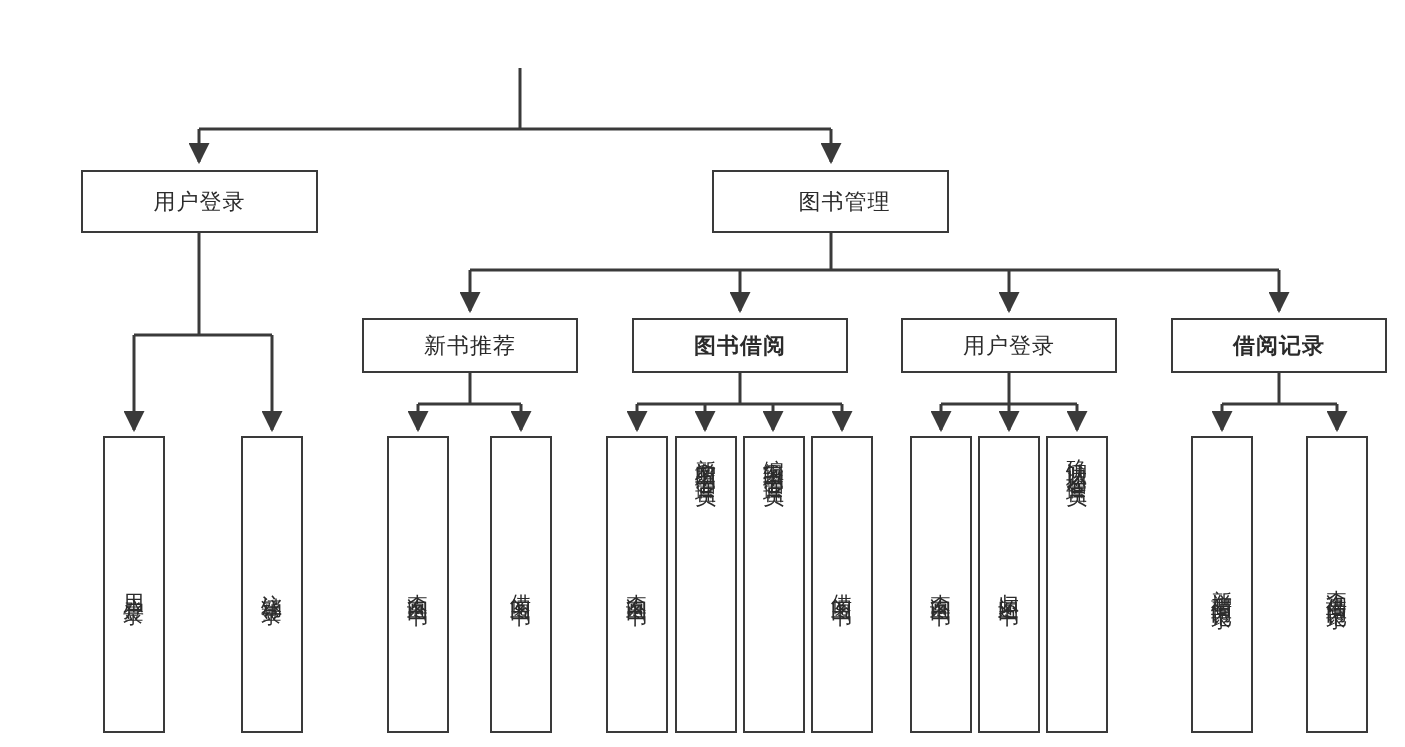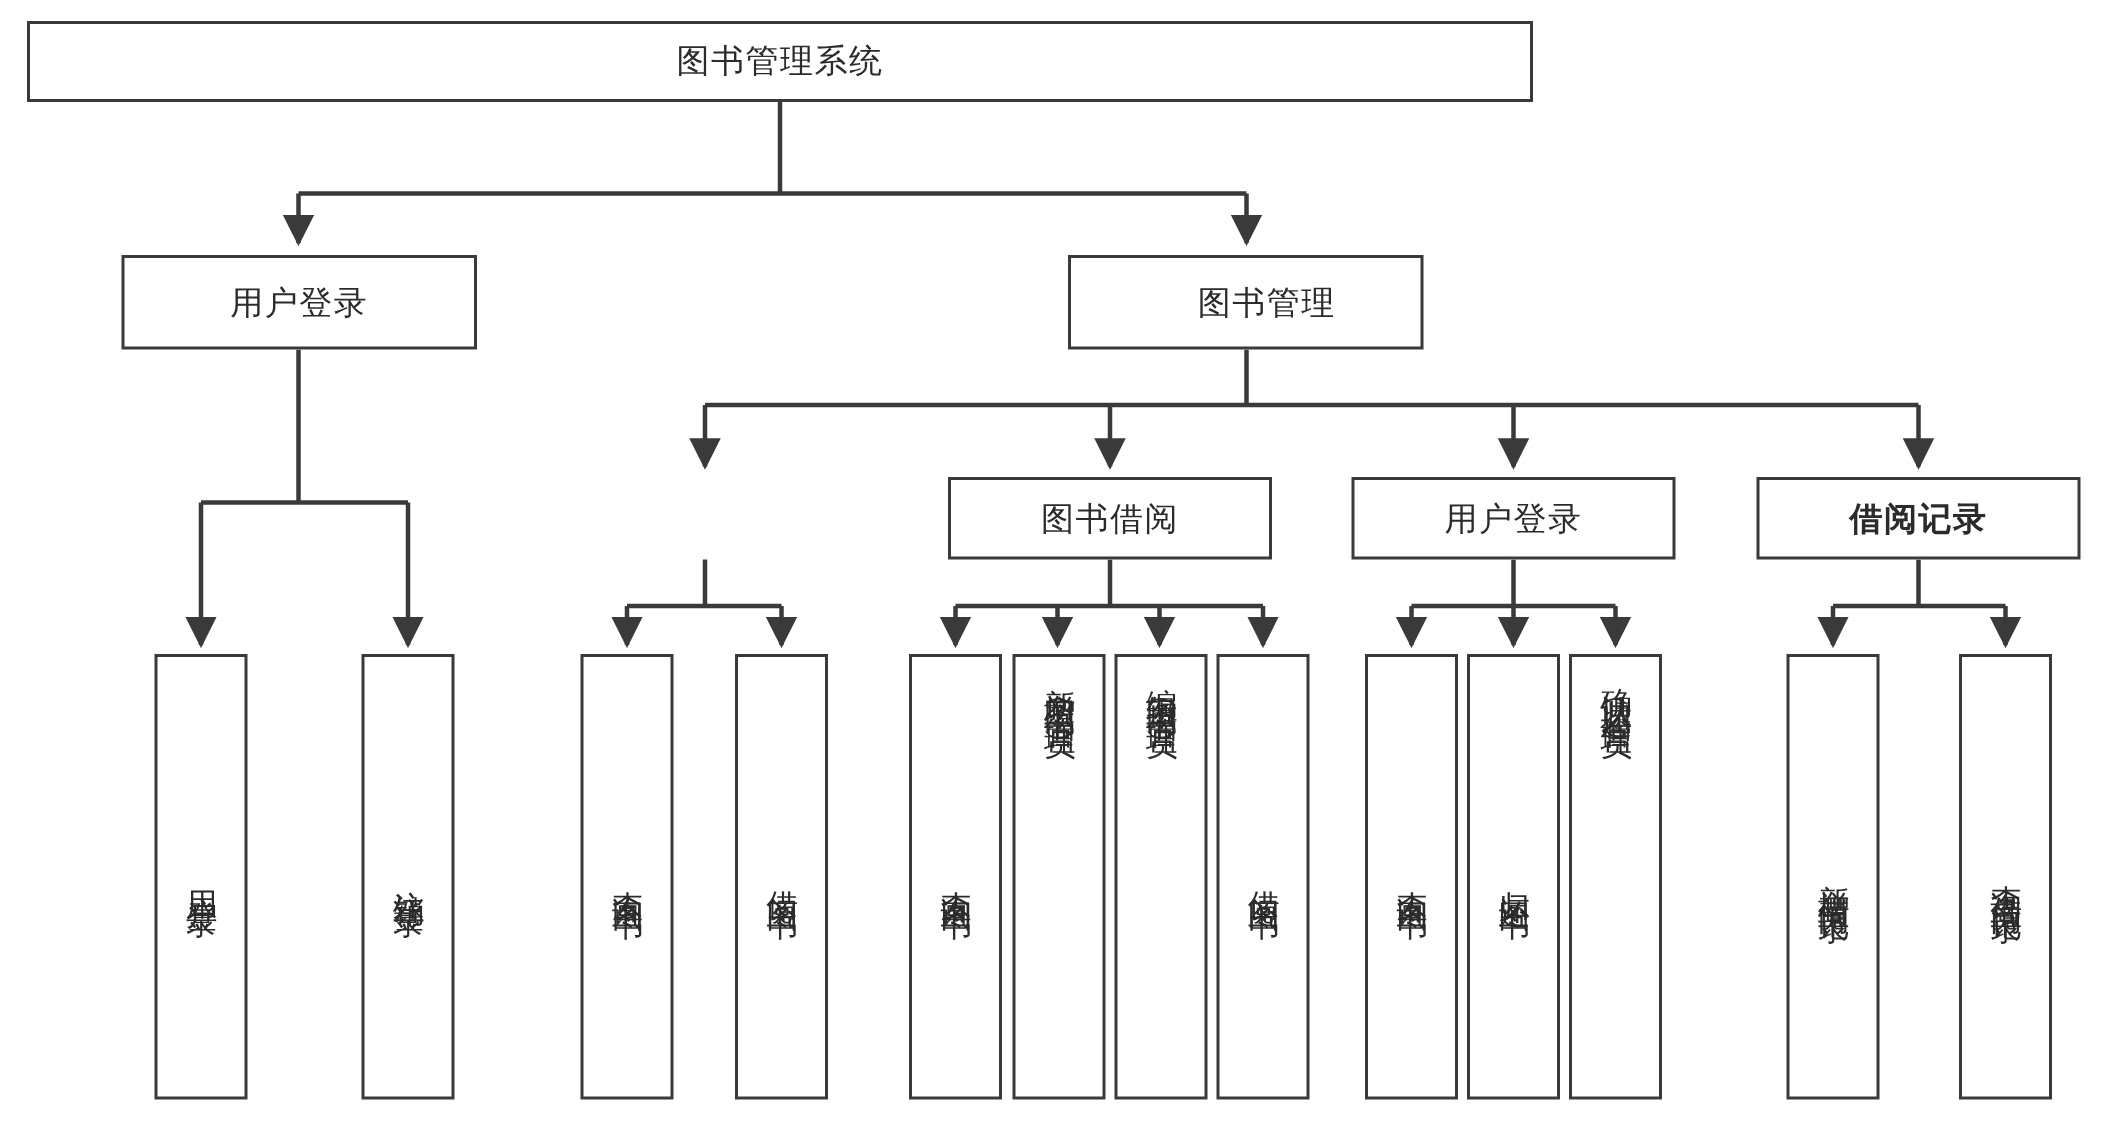--- a/index.html
+++ b/index.html
@@ -120,32 +120,32 @@
       <path d="M 1009 404 L 1009 430" marker-end="url(#arrow)"></path>
       <path d="M 1077 404 L 1077 430" marker-end="url(#arrow)"></path>
 
       <path d="M 1279 373 L 1279 404"></path>
       <path d="M 1222 404 L 1337 404"></path>
       <path d="M 1222 404 L 1222 430" marker-end="url(#arrow)"></path>
       <path d="M 1337 404 L 1337 430" marker-end="url(#arrow)"></path>
     </g>
   </svg>
 
-  <div class="node-box horiz" style="left:18px; top:14px; width:1004px; height:54px;">
-    <span>图书管理系统</span>
-  </div>
 
   <div class="node-box horiz" style="left:81px; top:170px; width:237px; height:63px;">
     <span>用户登录</span>
   </div>
   <div class="node-box horiz" style="left:712px; top:170px; width:237px; height:63px;padding-left:28px;">
     <span>图书管理</span>
   </div>
 
-  <div class="node-box horiz" style="left:632px; top:318px; width:216px; height:55px;">
+  <div class="node-box horiz" style="left:362px; top:318px; width:216px; height:55px;">
+    <span>新书推荐</span>
+  </div>
+  <div class="node-box horiz" style="left:632px; top:318px; width:216px; height:55px;font-weight:bold;">
     <span>图书借阅</span>
   </div>
   <div class="node-box horiz" style="left:901px; top:318px; width:216px; height:55px;">
     <span>用户登录</span>
   </div>
   <div class="node-box horiz" style="left:1171px; top:318px; width:216px; height:55px;font-weight:bold;">
     <span>借阅记录</span>
   </div>
 
   <div class="node-box vert" style="left:103px; top:436px; width:62px; height:297px;">

